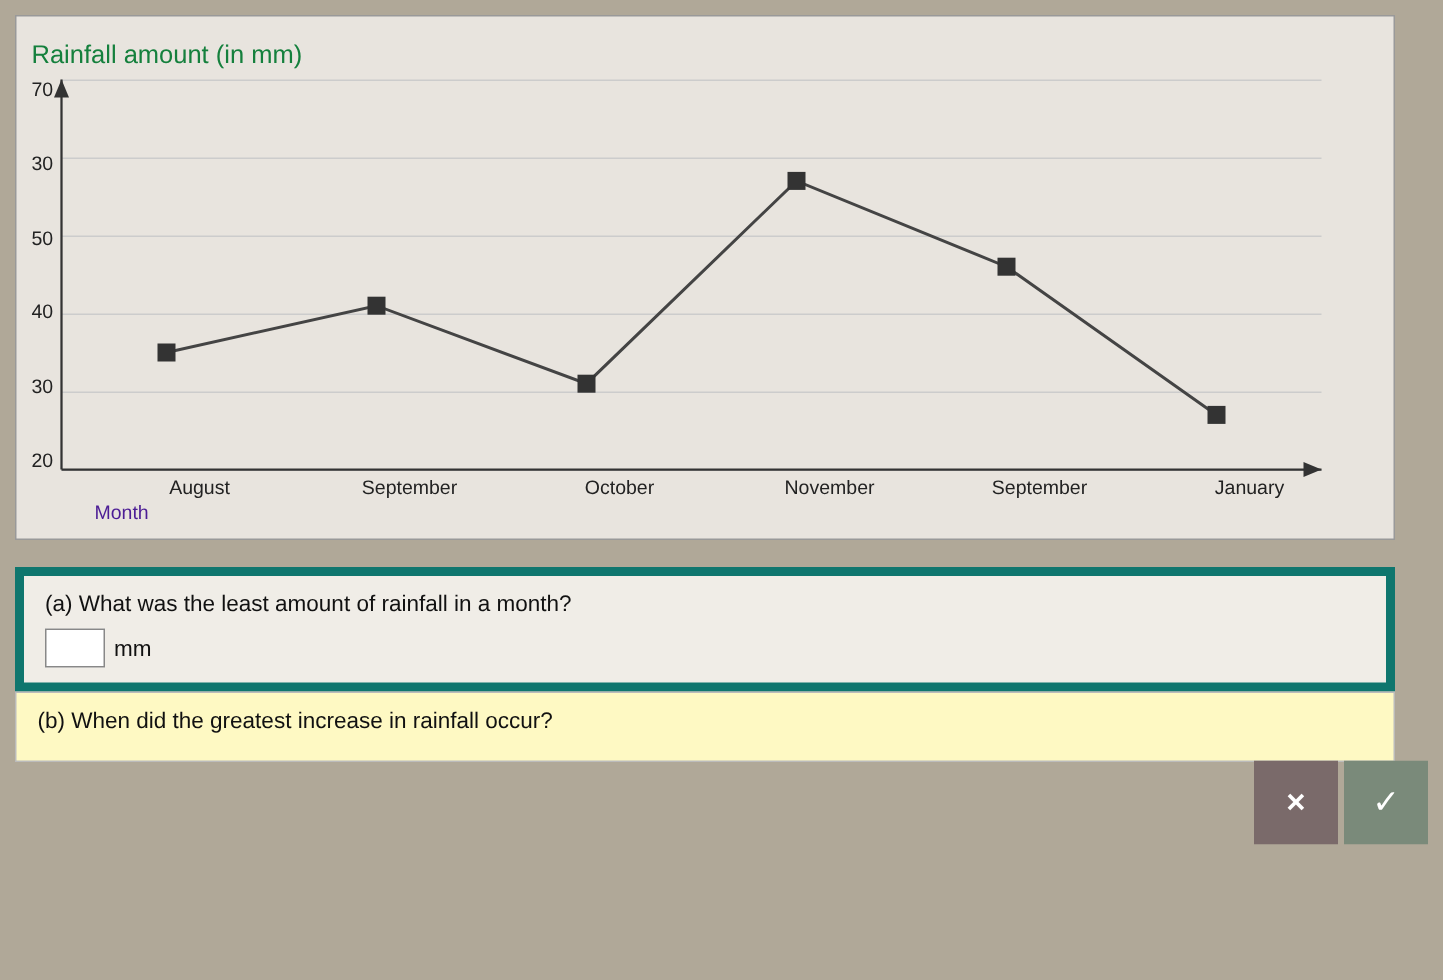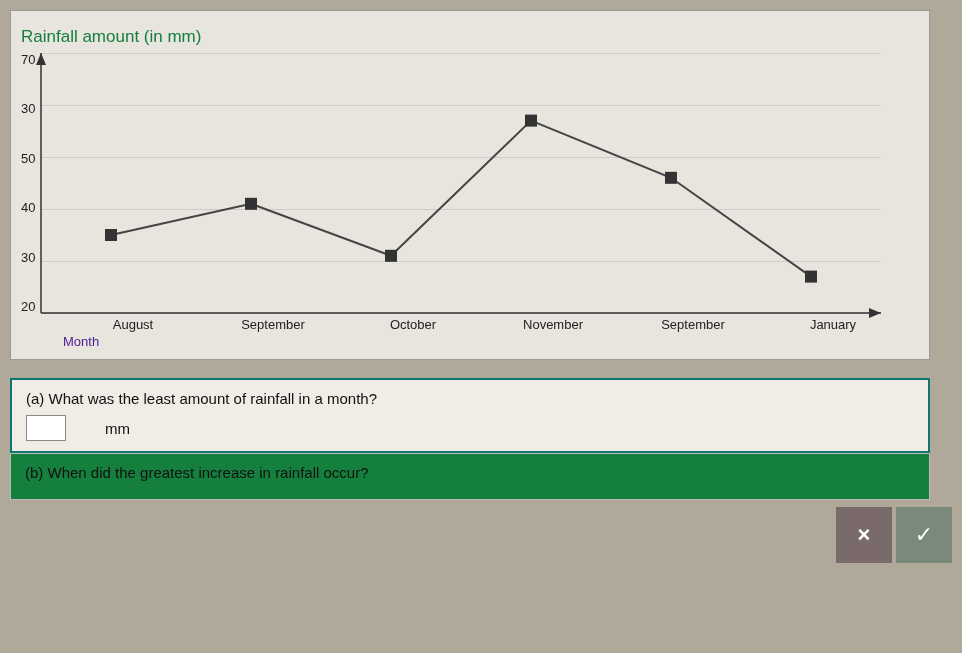--- a/index.html
+++ b/index.html
@@ -111,21 +111,21 @@
       margin-left: 42px;
     }
 
     .qa-section {
       background: transparent;
       width: 920px;
     }
 
     .qa-box {
       background: #f0ede7;
-      border: 2px solid #0f766e;
+      border: 6px solid #0f766e;
       padding: 10px 14px;
       margin-bottom: 0;
     }
 
     .qa-question {
       font-size: 15px;
       color: #111;
       margin-bottom: 8px;
     }
 
@@ -141,31 +141,30 @@
       border: 1px solid #888;
       background: #fff;
       font-size: 14px;
       padding: 2px 4px;
       outline: none;
     }
 
     .mm-label {
       font-size: 15px;
       color: #111;
-      margin-left: 33px;
     }
 
     .qa-divider {
       border: none;
       border-top: 1px solid #bbb;
       margin: 0;
     }
 
     .qa-box-b {
-      background: #15803d;
+      background: #fef9c3;
       border: 1px solid #bbb;
       border-top: none;
       padding: 10px 14px;
     }
 
     .btn-x {
       width: 56px;
       height: 56px;
       background: #7a6a6a;
       border: none;

